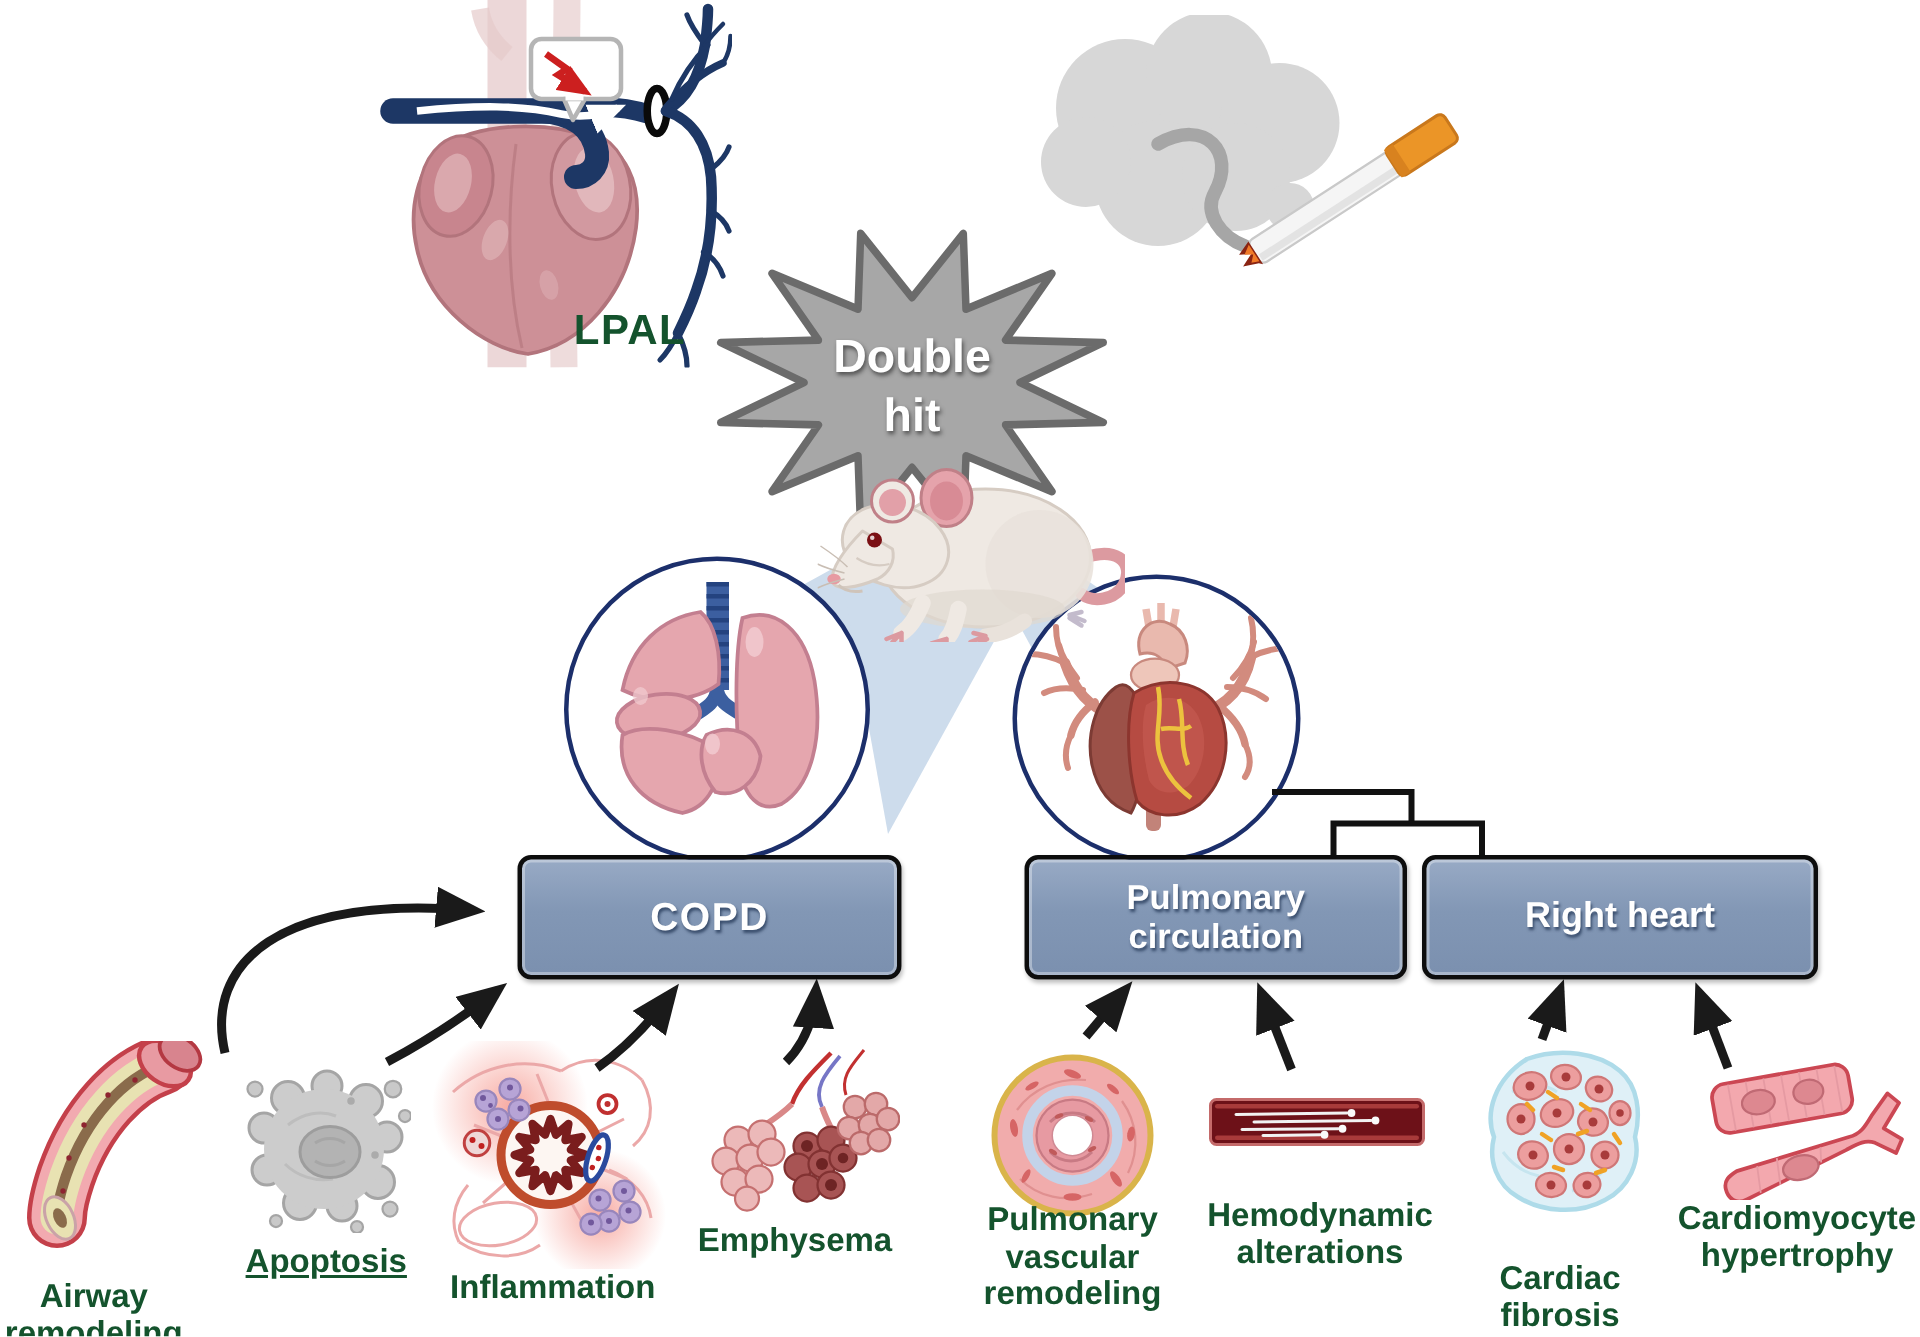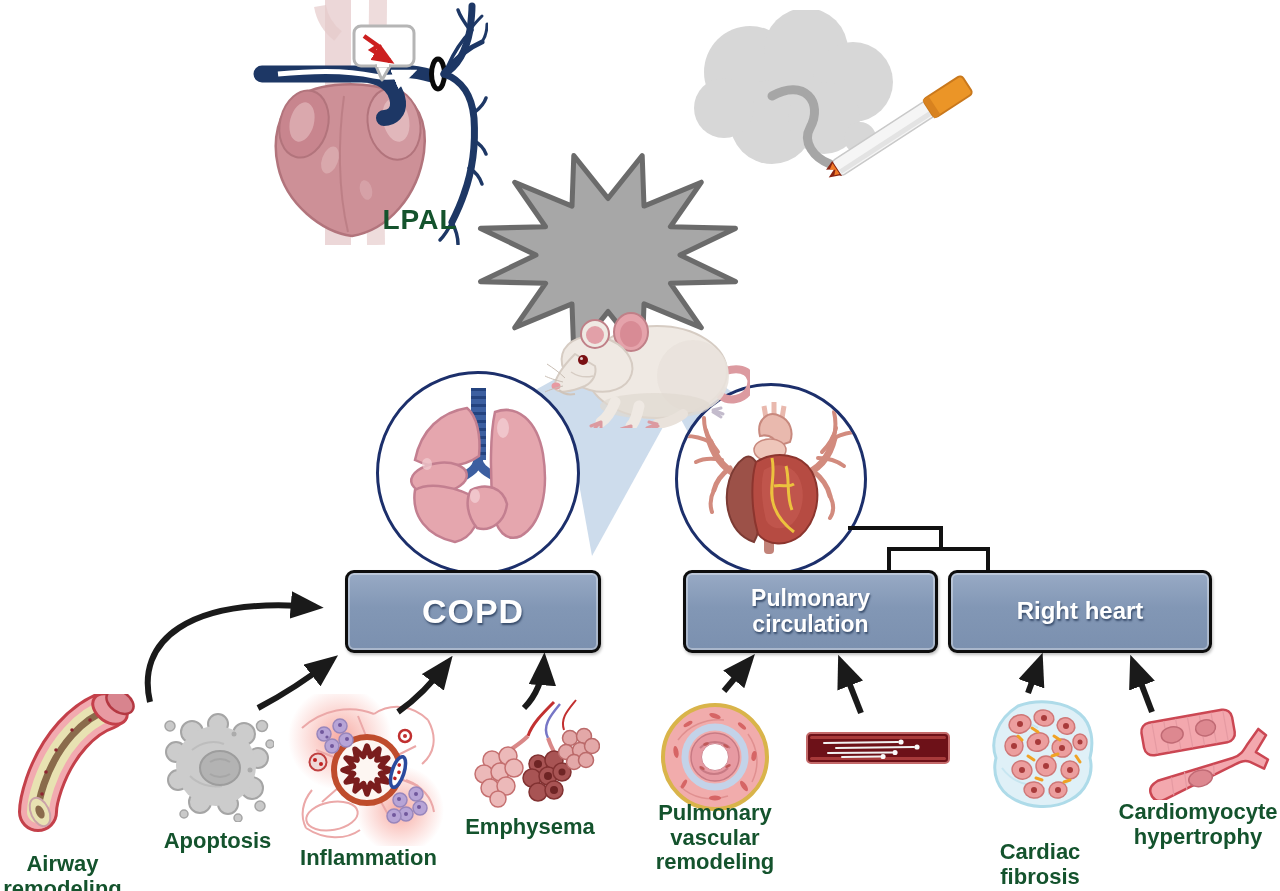--- a/index.html
+++ b/index.html
@@ -98,20 +98,22 @@
         <rect x="258" y="147" width="7" height="22" fill="#d8821f"></rect>
         <polygon points="149,149 139,153 146,157 137,161 147,165 149,167" fill="#8a2412"></polygon>
         <polygon points="148,151 142,155 147,158 143,162 148,164" fill="#f07a28"></polygon>
       </g>
     </svg>
   </div>
 
   <svg class="abs z3" width="270" height="216" viewBox="0 0 270 210" preserveAspectRatio="none" style="left:473px;top:147px;">
     <polygon points="100.8,8.4 135,50 169.2,8.4 171,57.4 228.3,34.3 197.4,77.5 262.5,79.1 207,105 262.5,130.9 197.4,132.5 228.3,175.7 171,152.6 169.2,201.6 135,160 100.8,201.6 99,152.6 41.7,175.7 72.6,132.5 7.5,130.9 63,105 7.5,79.1 72.6,77.5 41.7,34.3 99,57.4" fill="#a7a7a7" stroke="#6b6b6b" stroke-width="5" stroke-linejoin="round"></polygon>
   </svg>
+  <div class="abs z3 lbl star-lbl" style="left:505px;top:219px;width:206px;">Double
+hit</div>
 
   <div class="abs z5" style="left:545px;top:298px;width:205px;height:130px;">
     <svg width="205" height="130" viewBox="0 0 205 130">
       <path d="M168,78 C200,62 212,78 204,92 C198,102 184,104 176,98" stroke="#dc9aa0" stroke-width="8" fill="none" stroke-linecap="round"></path>
       <path d="M168,112 L178,116 M168,112 L176,110 M168,114 L176,119" stroke="#b9b0c4" stroke-width="3" stroke-linecap="round" opacity=".85"></path>
       <ellipse cx="112" cy="74" rx="70" ry="46" fill="#efe9e3" stroke="#d6ccc3" stroke-width="2"></ellipse>
       <circle cx="148" cy="78" r="36" fill="#e9e2db" opacity=".9"></circle>
       <ellipse cx="110" cy="108" rx="55" ry="13" fill="#e0d8d0" opacity=".7"></ellipse>
       <ellipse cx="86" cy="34" rx="17" ry="19" fill="#e5a3ab" stroke="#c08088" stroke-width="2"></ellipse>
       <ellipse cx="86" cy="36" rx="11" ry="13" fill="#d88b95"></ellipse>
@@ -202,21 +204,21 @@
       <path d="M398,712 Q424,694 448,662" marker-end="url(#ah)"></path>
       <path d="M524,708 Q542,690 544,660" marker-end="url(#ah)"></path>
       <path d="M724,691 L750,660" marker-end="url(#ah)"></path>
       <path d="M861,713 L841,662" marker-end="url(#ah)"></path>
       <path d="M1028,693 L1040,660" marker-end="url(#ah)"></path>
       <path d="M1152,712 L1133,662" marker-end="url(#ah)"></path>
     </g>
   </svg>
 
   <div class="outcome-box z6" style="left:345px;width:250px;">
-    <div class="lbl" style="font-size:34px;letter-spacing:1px;">COPD</div>
+    <div class="lbl" style="font-size:26px;letter-spacing:1px;">COPD</div>
   </div>
   <div class="outcome-box z6" style="left:683px;width:249px;">
     <div class="lbl" style="font-size:23px;">Pulmonary
 circulation</div>
   </div>
   <div class="outcome-box z6" style="left:948px;width:258px;">
     <div class="lbl" style="font-size:24px;">Right heart</div>
   </div>
 
   <div class="abs z4" style="left:12px;top:694px;width:124px;height:138px;">
@@ -487,24 +489,26 @@
       <g transform="rotate(-14 90 72)">
         <path d="M30,64 L108,60 C116,60 120,56 126,50 L140,38 L146,46 L132,60 L142,70 L136,78 L124,68 C118,64 112,66 104,68 L32,84 C24,86 20,80 20,74 C20,68 24,66 30,64 Z" fill="#f3a8ae" stroke="#cb4753" stroke-width="2.5" stroke-linejoin="round"></path>
         <ellipse cx="72" cy="72" rx="12" ry="8" fill="#dd8890" stroke="#c06a74" stroke-width="1.5"></ellipse>
         <path d="M44,64 L42,82 M58,62 L56,80 M88,62 L86,72" stroke="#e59aa2" stroke-width="1.2"></path>
       </g>
     </svg>
   </div>
 
   <div class="abs z4 lbl finding-lbl" style="left:0;top:836px;width:125px;margin-top:16px;">Airway
 remodeling</div>
-  <div class="abs z4 lbl finding-lbl" style="left:155px;top:829px;width:125px;">Apoptosis</div>
+  <div class="abs z4 lbl finding-lbl" style="left:155px;top:829px;width:125px;text-decoration:underline;">Apoptosis</div>
   <div class="abs z4 lbl finding-lbl" style="left:296px;top:846px;width:145px;">Inflammation</div>
   <div class="abs z4 lbl finding-lbl" style="left:460px;top:815px;width:140px;">Emphysema</div>
   <div class="abs z4 lbl finding-lbl" style="left:645px;top:801px;width:140px;">Pulmonary
 vascular
 remodeling</div>
+  <div class="abs z4 lbl finding-lbl" style="left:798px;top:798px;width:164px;">Hemodynamic
+alterations</div>
   <div class="abs z4 lbl finding-lbl" style="left:975px;top:800px;width:130px;margin-top:40px;">Cardiac
 fibrosis</div>
   <div class="abs z4 lbl finding-lbl" style="left:1112px;top:800px;width:172px;">Cardiomyocyte
 hypertrophy</div>
 
 </div>
 
 </body></html>

